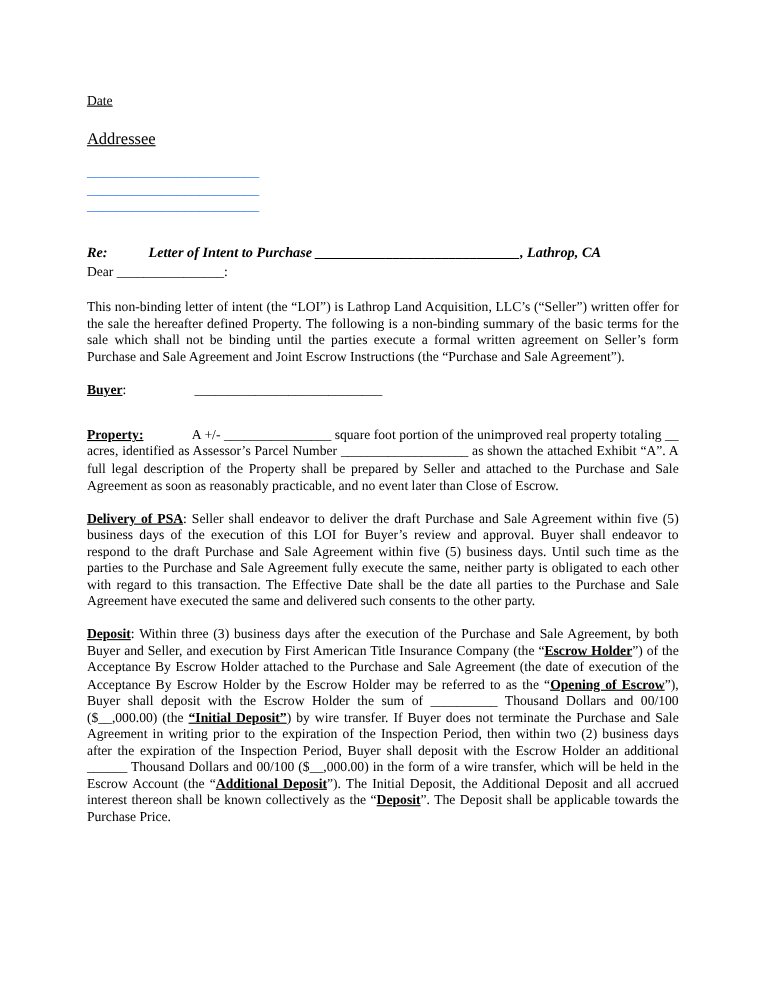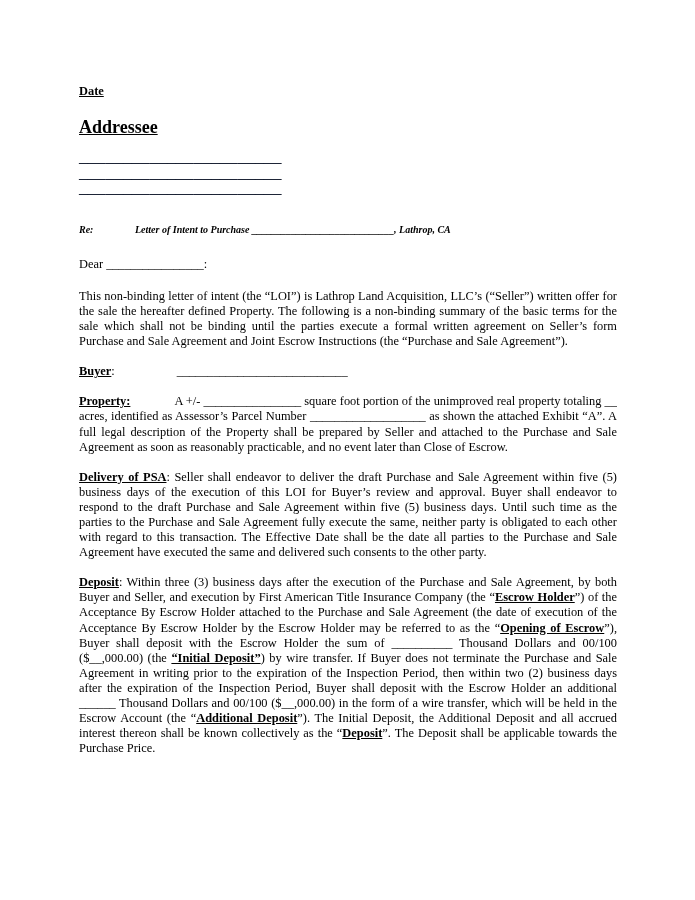--- a/index.html
+++ b/index.html
@@ -25,64 +25,64 @@
   }
 
   .doc-body {
     width: 538px;
     font-size: 12.4px;
     line-height: 15.1px;
     text-align: justify;
   }
 
   .hdg {
-    font-weight: bold;
+    font-weight: normal;
     text-decoration: underline;
   }
 
   .blk-date {
     margin: 0 0 21px 0;
     font-size: 12.4px;
   }
   .blk-addressee {
     margin: 0 0 14px 0;
-    font-size: 18px;
+    font-size: 15px;
   }
 
   .addr-lines {
     margin: 0 0 26px 0;
     line-height: 15.5px;
     letter-spacing: -0.2px;
-    color: #0f172a;
-    font-size: 18px;
+    color: #3b82f6;
+    font-size: 14px;
   }
   .addr-lines div { white-space: pre; }
 
   .re-line {
-    margin: 0 0 20px 0;
+    margin: 0 0 3px 0;
     font-weight: bold;
     font-style: italic;
-    font-size: 10px;
+    font-size: 13px;
     white-space: nowrap;
     text-align: left;
   }
   .re-label { display: inline-block; width: 56px; }
 
   .dear-line {
     margin: 0 0 17px 0;
     font-size: 12.4px;
     text-align: left;
   }
 
   p.para {
     margin: 0 0 15px 0;
   }
 
   .buyer-line {
-    margin: 0 0 15px 0;
+    margin: 0 0 26px 0;
     text-align: left;
     white-space: nowrap;
   }
   .buyer-gap { display: inline-block; width: 62px; }
 
   .pp-indent { display: inline-block; width: 72px; }
   .prop-indent { display: inline-block; width: 44px; }
 
   .b { font-weight: bold; text-decoration: underline; }
   .bu { font-weight: bold; text-decoration: underline; }

